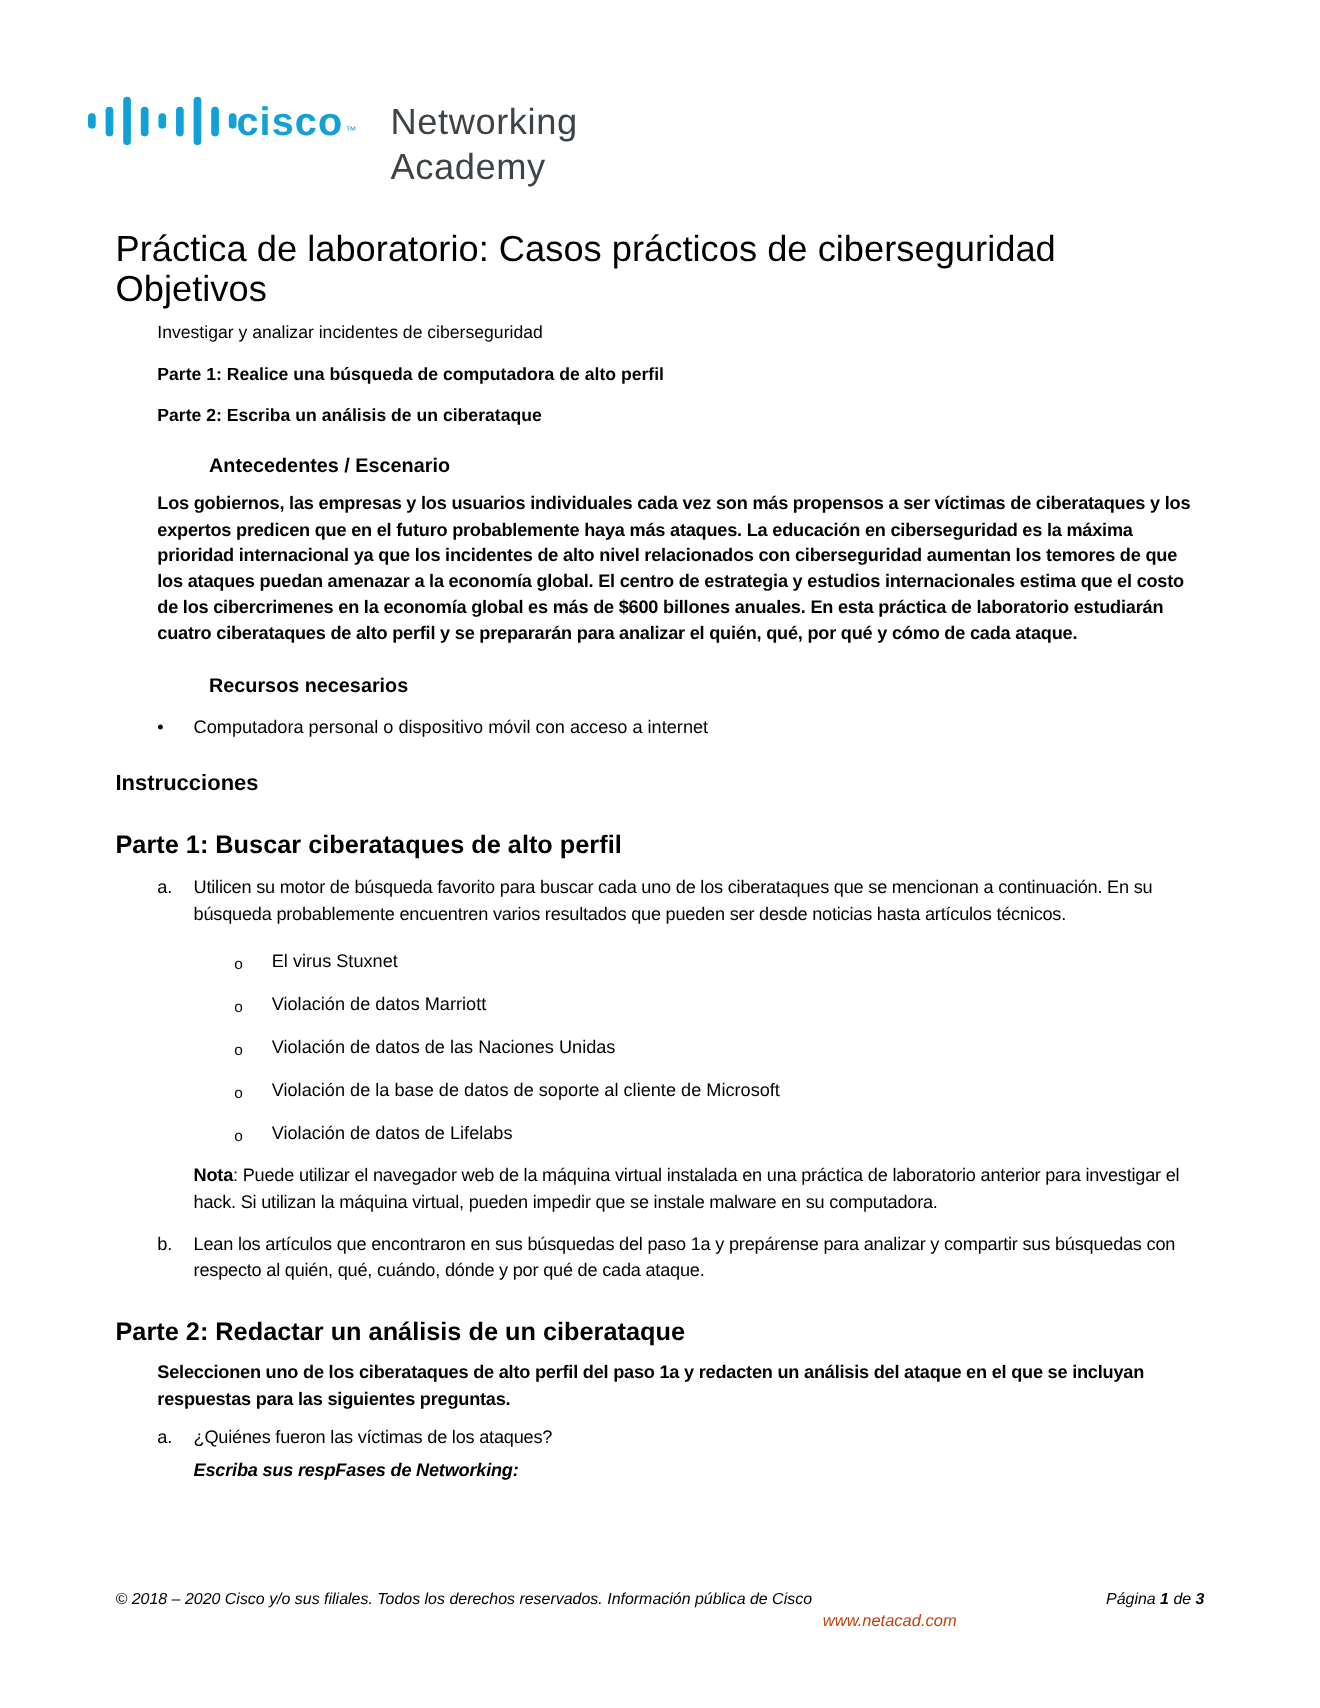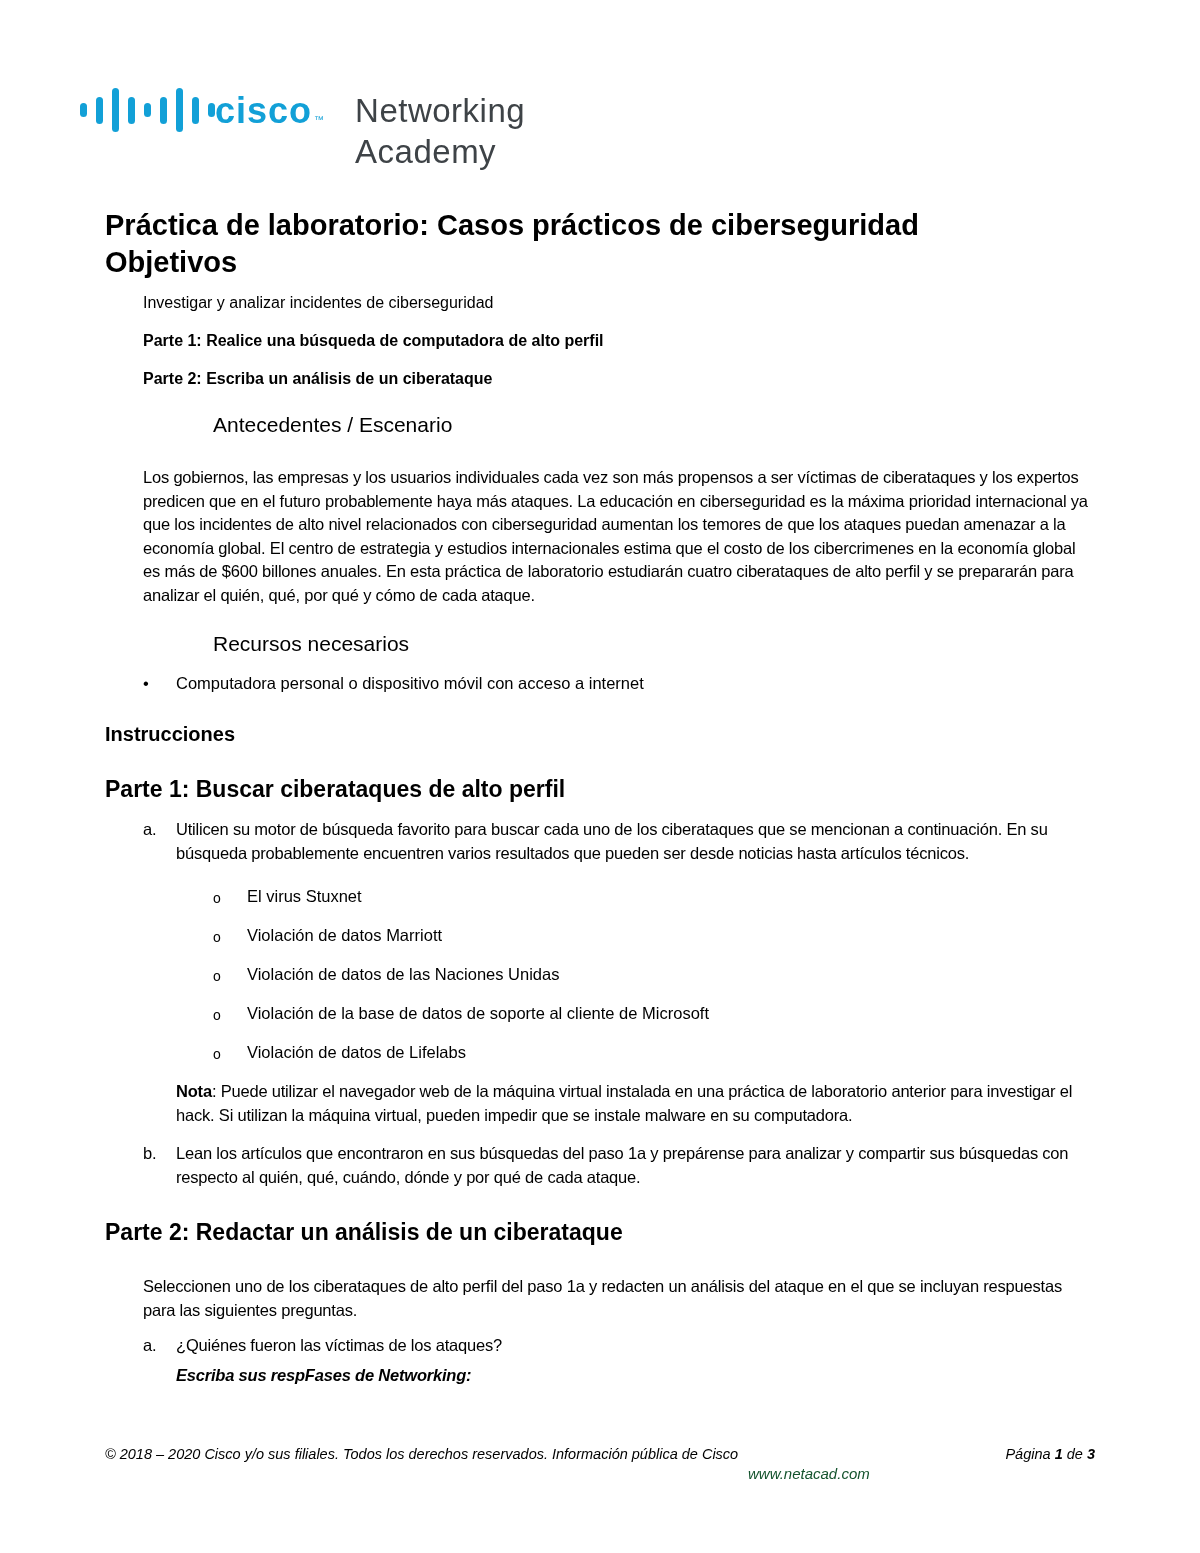--- a/index.html
+++ b/index.html
@@ -20,47 +20,47 @@
     font-size:36px; font-weight:bold; color:#12a0d7; letter-spacing:1px;
     line-height:38px; margin-top:1px; display:flex; align-items:flex-end;
   }
   .tm { font-size:10px; font-weight:normal; margin-left:2px; line-height:20px; }
   .academy {
     margin-left:30px; font-size:33px; line-height:41px; color:#3e4347;
     font-weight:400; letter-spacing:0.5px; margin-top:2px;
   }
 
   
-  .h1 { font-size:29px; line-height:37px; font-weight:bold; margin-top:33px; }
+  .h1 { font-size:33px; line-height:37px; font-weight:normal; margin-top:33px; }
   .obj-intro { font-size:16px; margin-top:13px; margin-left:38px; }
   .obj-part { font-size:16px; font-weight:bold; margin-top:20px; margin-left:38px; }
-  .h2 { font-size:21px; font-weight:normal; margin-top:25px; margin-left:108px; }
+  .h2 { font-size:18px; font-weight:bold; margin-top:25px; margin-left:85px; }
   .h-instr { font-size:20px; font-weight:bold; margin-top:28px; }
   .h-part { font-size:23px; font-weight:bold; margin-top:30px; }
-  .body-p { font-size:16.5px; line-height:23.5px; margin-top:29px; margin-left:38px; max-width:950px; letter-spacing:-0.2px; }
+  .body-p { font-size:16.5px; line-height:23.5px; margin-top:13px; margin-left:38px; max-width:950px; letter-spacing:-0.2px;font-weight:bold; }
   .bullet-row { display:flex; margin-top:16px; margin-left:38px; font-size:16.5px; line-height:23px; }
   .bullet-row .marker { width:33px; flex:none; }
   .step { display:flex; margin-top:15px; margin-left:38px; font-size:16.5px; line-height:23.5px; letter-spacing:-0.2px; }
   .step .label { width:33px; flex:none; }
   .step .txt { max-width:915px; }
   .sub-bullets { margin-top:20px; }
   .sub-row { display:flex; margin-left:108px; font-size:16.5px; line-height:22px; margin-bottom:15px; }
   .sub-row .marker { width:34px; flex:none; font-size:14px; padding-top:2px; }
   .note { font-size:16.5px; line-height:23.5px; margin-top:2px; margin-left:71px; max-width:915px; letter-spacing:-0.2px; }
   .note b { font-weight:bold; }
   .q-line { margin-top:12px; }
   .prompt { font-size:16.5px; font-weight:bold; font-style:italic; margin-top:8px; margin-left:71px; letter-spacing:-0.2px; }
 
   
   .footer { position:absolute; left:105px; right:105px; top:1446px; font-size:14.5px;font-style:italic; }
   .footer-row { display:flex; justify-content:space-between; }
   .page-num b { font-weight:bold; }
   .footer-link-row { position:relative; height:22px; }
   .net-link {
-    position:absolute; left:643px; top:3px; color:#14532d; font-size:15px;
+    position:absolute; left:643px; top:3px; color:#c2410c; font-size:15px;
     text-decoration:none; cursor:pointer;
   }
 </style>
 </head>
 <body>
 
 <div class="page">
   <div class="content">
 
     <div class="logo">

